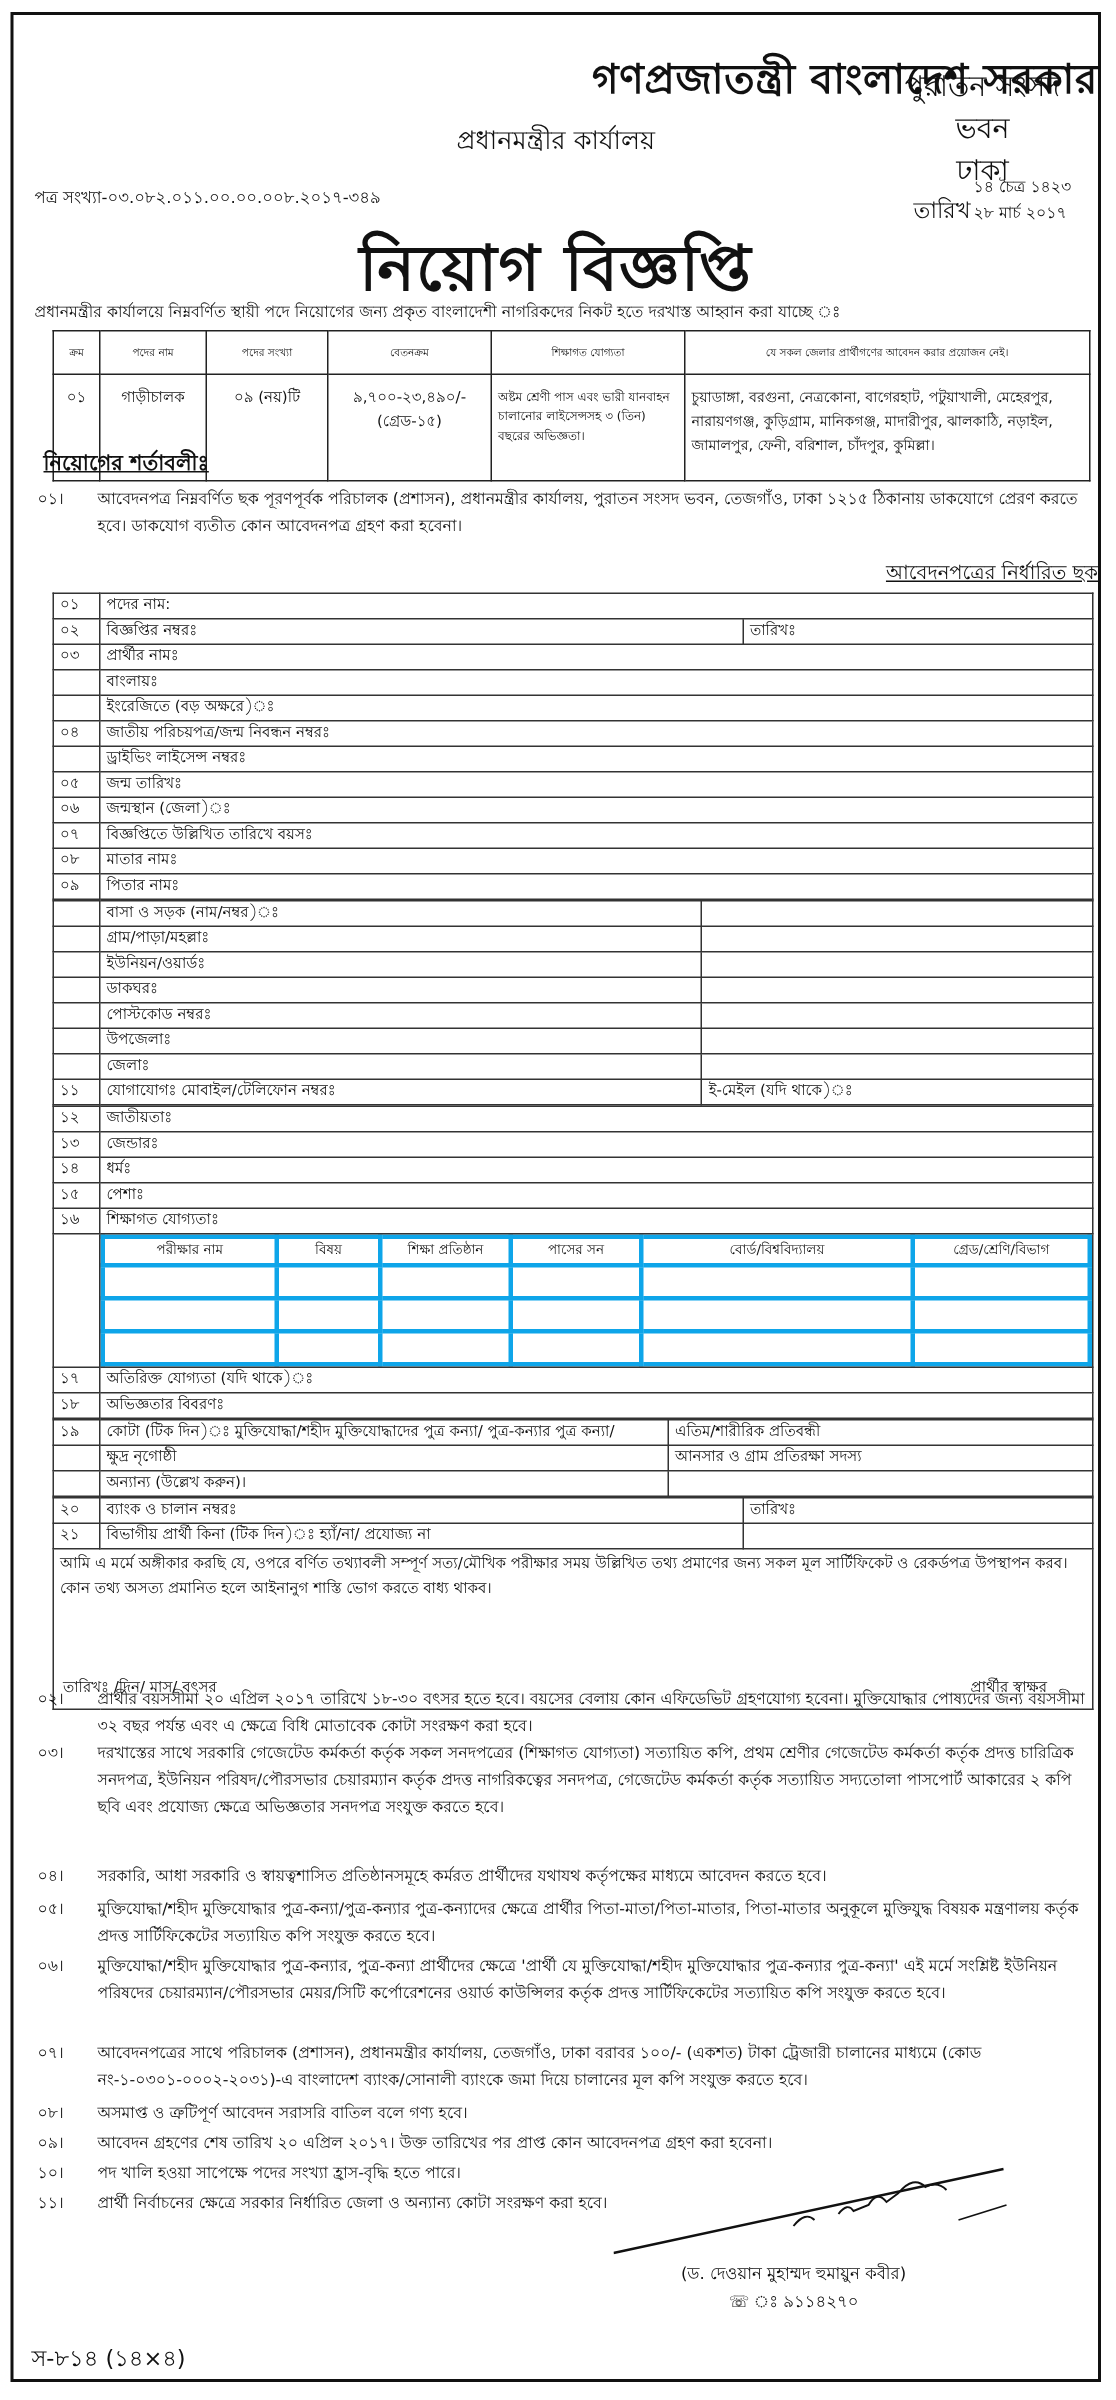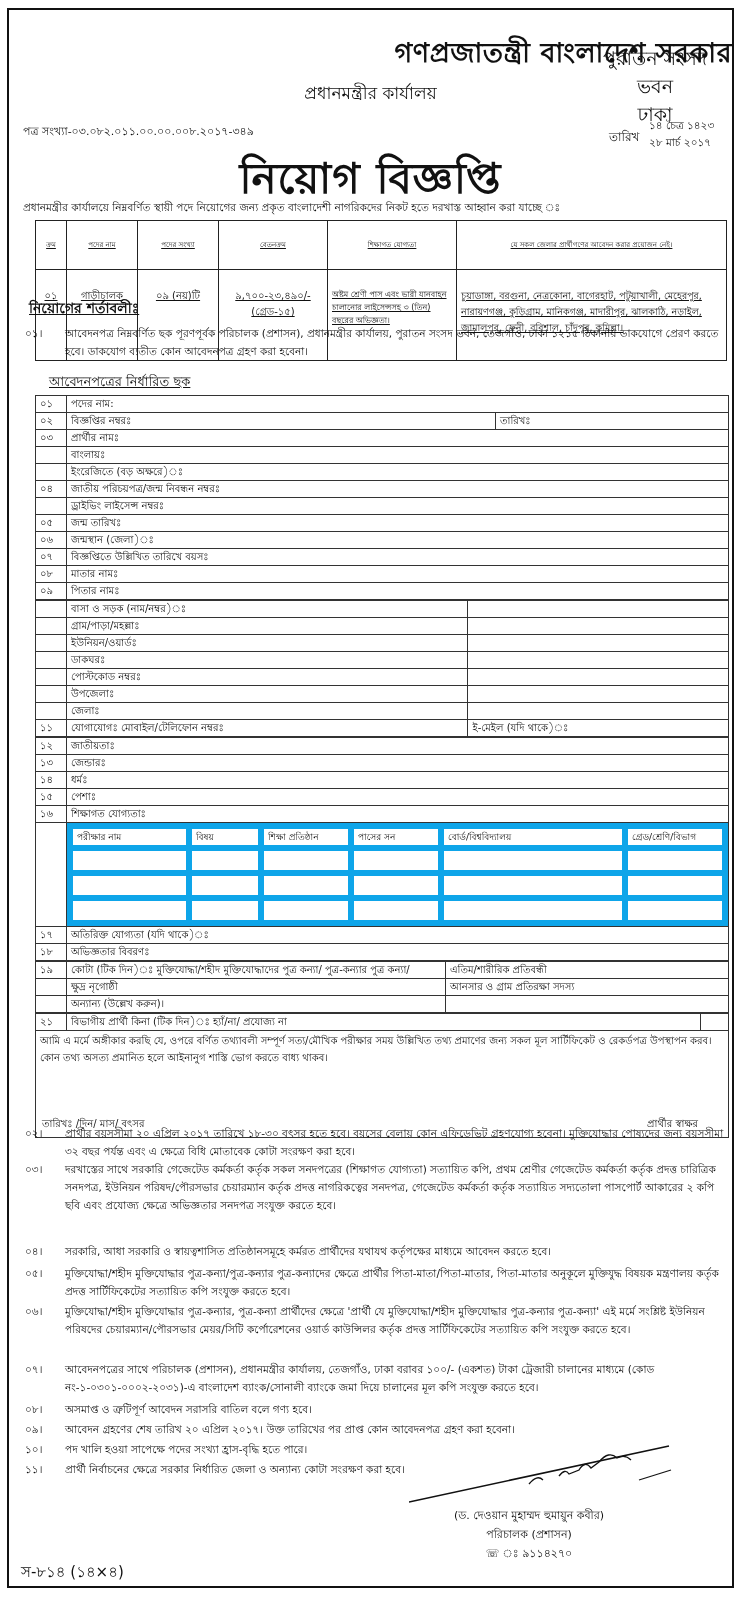--- a/index.html
+++ b/index.html
@@ -3,39 +3,39 @@
 <meta charset="utf-8">
 <style>
   html,body{margin:0;padding:0;background:#ffffff;}
   body{width:744px;height:1600px;position:relative;overflow:hidden;font-family:"DejaVu Sans",sans-serif;color:#111;}
   .page{position:absolute;left:7px;top:8px;width:727px;height:1580px;border:2px solid #111;box-sizing:border-box;}
   .abs{position:absolute;}
   .gov-title{left:0;right:0;top:22px;text-align:right;font-size:27px;font-weight:bold;letter-spacing:0.5px;}
   .office{left:0;right:0;top:70px;text-align:center;font-size:17px;}
   .addr{right:12px;top:34px;text-align:center;font-size:19px;line-height:28px;width:130px;}
   .ref{left:14px;top:113px;font-size:11px;}
-  .date-lbl{left:600px;top:118px;font-size:12px;}
+  .date-lbl{left:600px;top:118px;font-size:15px;}
   .dates{left:640px;top:107px;font-size:10.5px;line-height:17px;}
   .notice-title{left:0;right:0;top:136px;text-align:center;font-size:42px;font-weight:bold;letter-spacing:1px;}
   .intro{left:14px;top:190px;font-size:10.5px;white-space:nowrap;}
   table{border-collapse:collapse;}
   .job-table{position:absolute;left:26px;top:210px;width:692px;font-size:9px;}
-  .job-table th,.job-table td{border:1px solid #222;padding:18px 4px;vertical-align:top;text-decoration:underline;}
+  .job-table th,.job-table td{border:1px solid #222;padding:8px 4px;vertical-align:top;}
   .job-table th{font-weight:normal;font-size:7px;height:9px;text-align:center;}
   .job-table td{font-size:10px;line-height:16px;height:54px;}
   .sect-head{left:20px;top:287px;font-size:14px;text-decoration:underline;font-weight:bold;}
   .clause{left:16px;font-size:10.5px;line-height:18px;width:700px;}
   .clause .num{position:absolute;left:0;top:0;width:30px;}
   .clause .txt{margin-left:40px;}
-  .form-head{left:0;right:0;top:362px;text-align:left;font-size:13px;text-decoration:underline;margin-left:40px;}
+  .form-head{left:0;right:0;top:362px;text-align:right;font-size:13px;text-decoration:underline;margin-left:40px;}
   .form{position:absolute;left:26px;top:385px;width:694px;font-size:10px;}
   .form table{width:100%;}
   .form td{border:1px solid #333;padding:1px 4px;height:14px;vertical-align:top;line-height:14px;}
   .form td.n{width:22px;}
-  .edu td{border:6px solid #0ea5e9;height:14px;font-size:9px;text-align:left;}
+  .edu td{border:3px solid #0ea5e9;height:14px;font-size:9px;text-align:center;}
   .decl{font-size:10px;line-height:17px;}
   .sig-scribble{left:400px;top:1430px;width:300px;height:70px;}
   .sig-block{left:390px;top:1496px;width:260px;text-align:center;font-size:11px;line-height:19px;}
   .email-link{text-decoration:underline;}
   .footer-code{left:12px;top:1550px;font-size:15px;}
 </style>
 </head>
 <body>
 
 <div class="page">
@@ -276,20 +276,25 @@
           </tr>
       <tr>
             <td class="n"></td>
             <td>অন্যান্য (উল্লেখ করুন)।</td>
             <td></td>
           </tr>
     </tbody>
       </table>
     <table>
       <tbody>
+          <tr>
+            <td class="n">২০</td>
+            <td style="width:420px">ব্যাংক ও চালান নম্বরঃ</td>
+            <td>তারিখঃ</td>
+          </tr>
       <tr>
             <td class="n">২১</td>
             <td>বিভাগীয় প্রার্থী কিনা (টিক দিন)ঃ হ্যাঁ/না/ প্রযোজ্য না</td>
             <td></td>
           </tr>
       <tr>
         <td colspan="3" style="height:104px;position:relative">
           <div class="decl">আমি এ মর্মে অঙ্গীকার করছি যে, ওপরে বর্ণিত তথ্যাবলী সম্পূর্ণ সত্য/মৌখিক পরীক্ষার সময় উল্লিখিত তথ্য প্রমাণের জন্য সকল মূল সার্টিফিকেট ও রেকর্ডপত্র উপস্থাপন করব। কোন তথ্য অসত্য প্রমানিত হলে আইনানুগ শাস্তি ভোগ করতে বাধ্য থাকব।</div>
           <div style="position:absolute;left:6px;bottom:6px">তারিখঃ   /দিন/      মাস/     বৎসর</div>
           <div style="position:absolute;right:30px;bottom:6px">প্রার্থীর স্বাক্ষর</div>
@@ -341,21 +346,20 @@
     </div>
 
   <svg class="abs sig-scribble" viewBox="0 0 300 70">
     <path d="M0 62 L 260 6" stroke="#111" stroke-width="1.6" fill="none"></path>
     <path d="M120 44 q8 -10 14 -4 M150 36 q6 -8 10 -2 l10 -4 q6 -10 12 -2 l8 -6 q10 -12 18 -4 q8 -4 14 2" stroke="#111" stroke-width="1.3" fill="none"></path>
     <path d="M230 40 L 262 30" stroke="#111" stroke-width="1.2"></path>
   </svg>
 
   <div class="abs sig-block">
     <div>(ড. দেওয়ান মুহাম্মদ হুমায়ুন কবীর)</div>
-    <div>পরিচালক (প্রশাসন)</div>
     <div>
       <span>☏</span>
       <span>ঃ ৯১১৪২৭০</span>
     </div>
   </div>
 
   <div class="abs footer-code">স-৮১৪ (১৪×৪)</div>
 </div>
 
 </body></html>

